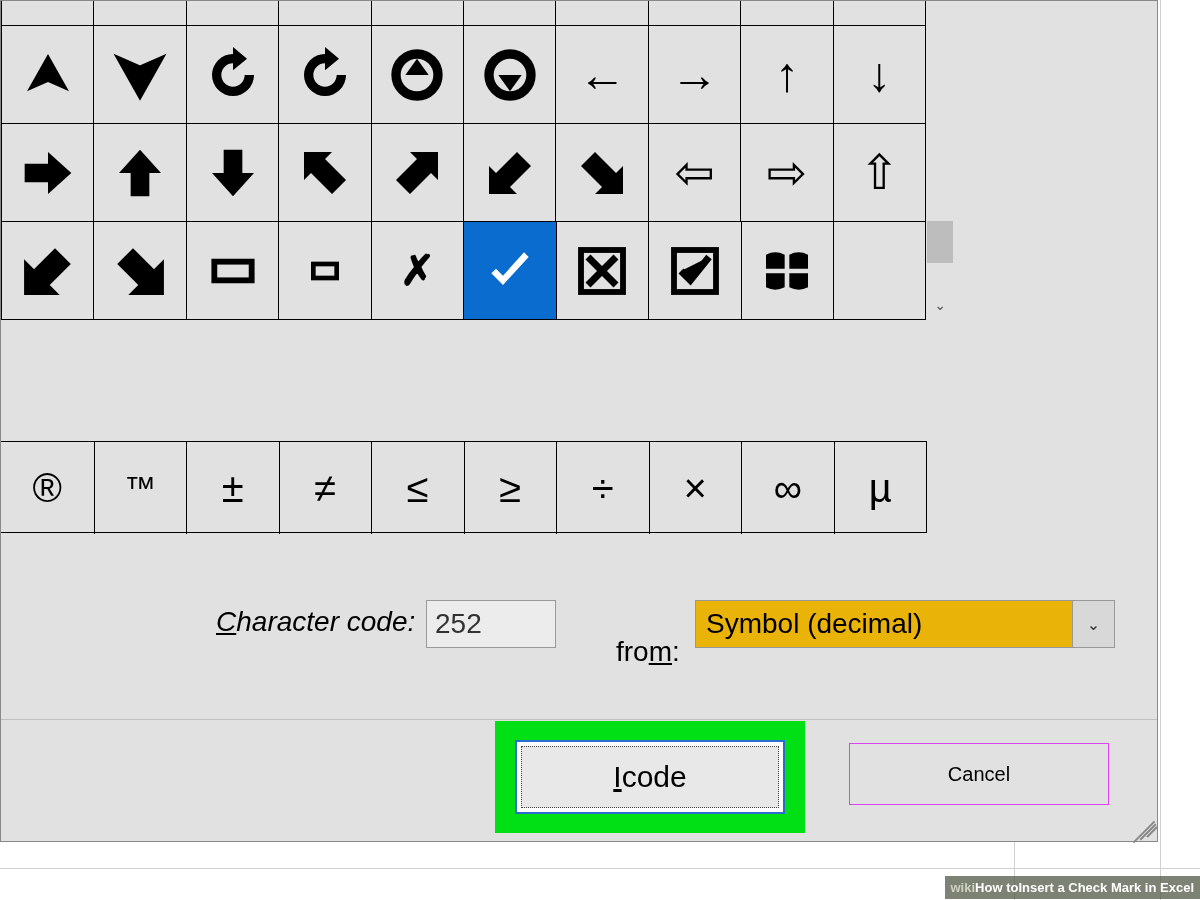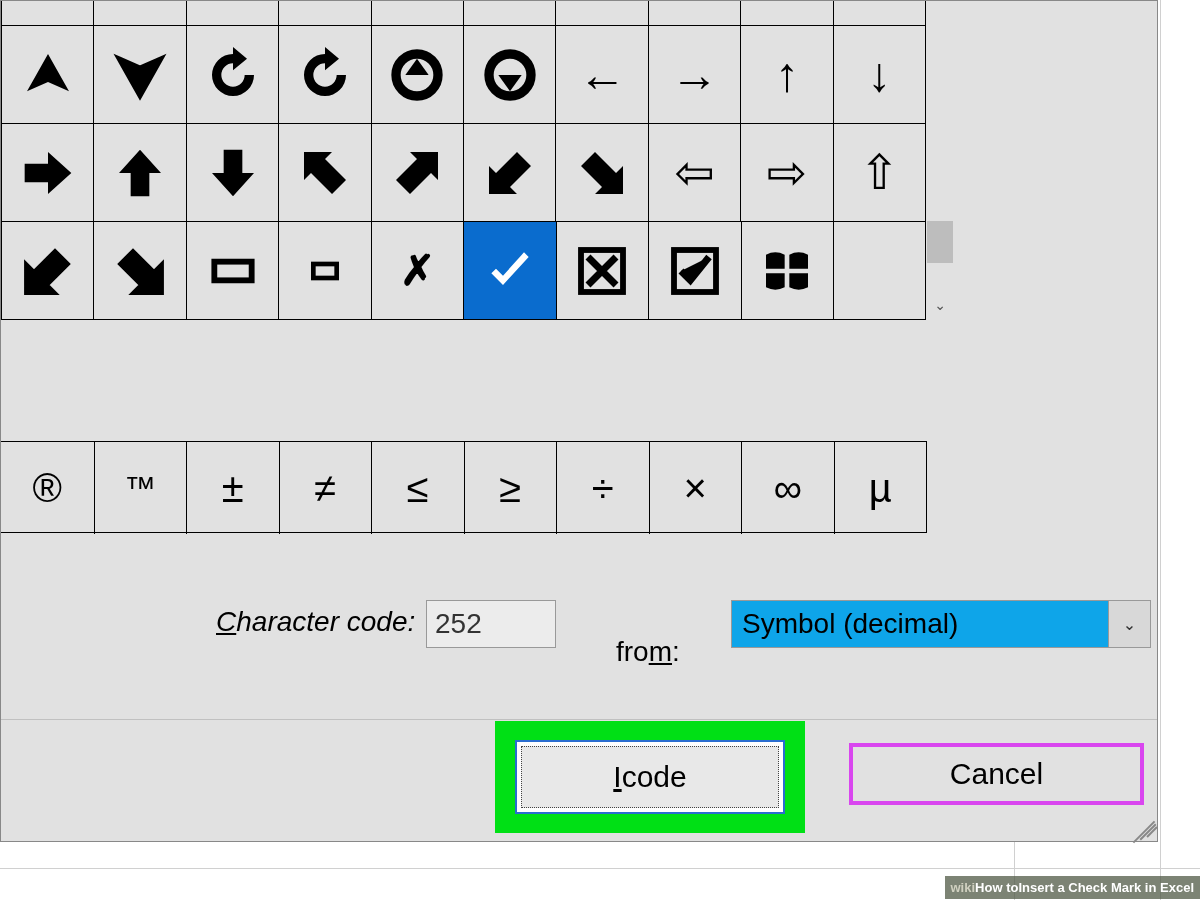--- a/index.html
+++ b/index.html
@@ -25,30 +25,30 @@
 
 .recent-grid { position: absolute; top: 440px; left: 0; border: 1px solid #000; border-left: none; display: flex; height: 92px; background: #e1e1e1; }
 .recent-cell { width: 92.5px; height: 92px; border-left: 1px solid #000; display: flex; align-items: center; justify-content: center; font-size: 40px; cursor: pointer; }
 
 .controls { position: absolute; top: 605px; left: 0; right: 0; height: 50px; }
 .label { font-size: 28px; color: #000; position: absolute; }
 .underline-char { text-decoration: underline; }
 .char-code-label { top: 0; left: 215px; font-style: italic; }
 .char-code-input { position: absolute; top: -6px; left: 425px; width: 130px; height: 48px; border: 1px solid #999; background: #ececec; font-size: 28px; padding: 4px 8px; color: #333; }
 .from-label { top: 0; left: 615px; margin-top: 30px; }
-.from-select { position: absolute; top: -6px; left: 730px; width: 420px; height: 48px; border: 1px solid #999; background: #0ea5e9; display: flex; align-items: center; }
+.from-select { position: absolute; top: -6px; left: 694px; width: 420px; height: 48px; border: 1px solid #999; background: #eab308; display: flex; align-items: center; }
 .from-select-text { font-size: 28px; padding-left: 10px; flex: 1; }
 .from-select-btn { width: 42px; height: 46px; background: #d8d8d8; border-left: 1px solid #999; display: flex; align-items: center; justify-content: center; font-size: 16px; color: #333; }
 
 .button-row { position: absolute; top: 740px; left: 0; right: 0; height: 92px; }
 .sep-line { position: absolute; top: -22px; left: 0; right: 0; height: 1px; background: #c0c0c0; }
 .highlight-box { position: absolute; top: -20px; left: 494px; width: 310px; height: 112px; background: #00e015; display: flex; align-items: center; justify-content: center; }
 .highlight-inner { width: 270px; height: 74px; background: #fff; display: flex; align-items: center; justify-content: center; border: 2px solid #2a6dd0; }
 .insert-btn { width: 258px; height: 62px; border: 1px dotted #444; background: #e8e8e8; font-size: 30px; display: flex; align-items: center; justify-content: center; }
-.cancel-btn { position: absolute; top: 2px; left: 848px; width: 295px; height: 62px; border: 4px solid #d946ef; background: #e1e1e1; font-size: 30px; display: flex; align-items: center; justify-content: center; cursor: pointer; }
+.cancel-btn { position: absolute; top: 2px; left: 848px; width: 260px; height: 62px; border: 1px solid #d946ef; background: #e1e1e1; font-size: 20px; display: flex; align-items: center; justify-content: center; cursor: pointer; }
 
 .resize-grip { position: absolute; bottom: 2px; right: 2px; width: 28px; height: 28px; }
 .grip-line { position: absolute; background: #888; height: 2px; transform: rotate(-45deg); }
 
 .watermark { position: absolute; bottom: 0; left: 0; right: 0; height: 26px; display: flex; align-items: center; }
 .wm-left { background: rgba(80,90,70,0.75); color: #fff; font-size: 13px; padding: 4px 6px; font-weight: bold; display: flex; align-items: center; }
 .wm-wiki { color: #d0d0c0; }
 
 svg.sym-svg { width: 56px; height: 56px; }
 svg.sym-svg path, svg.sym-svg polygon { fill: #000; }

